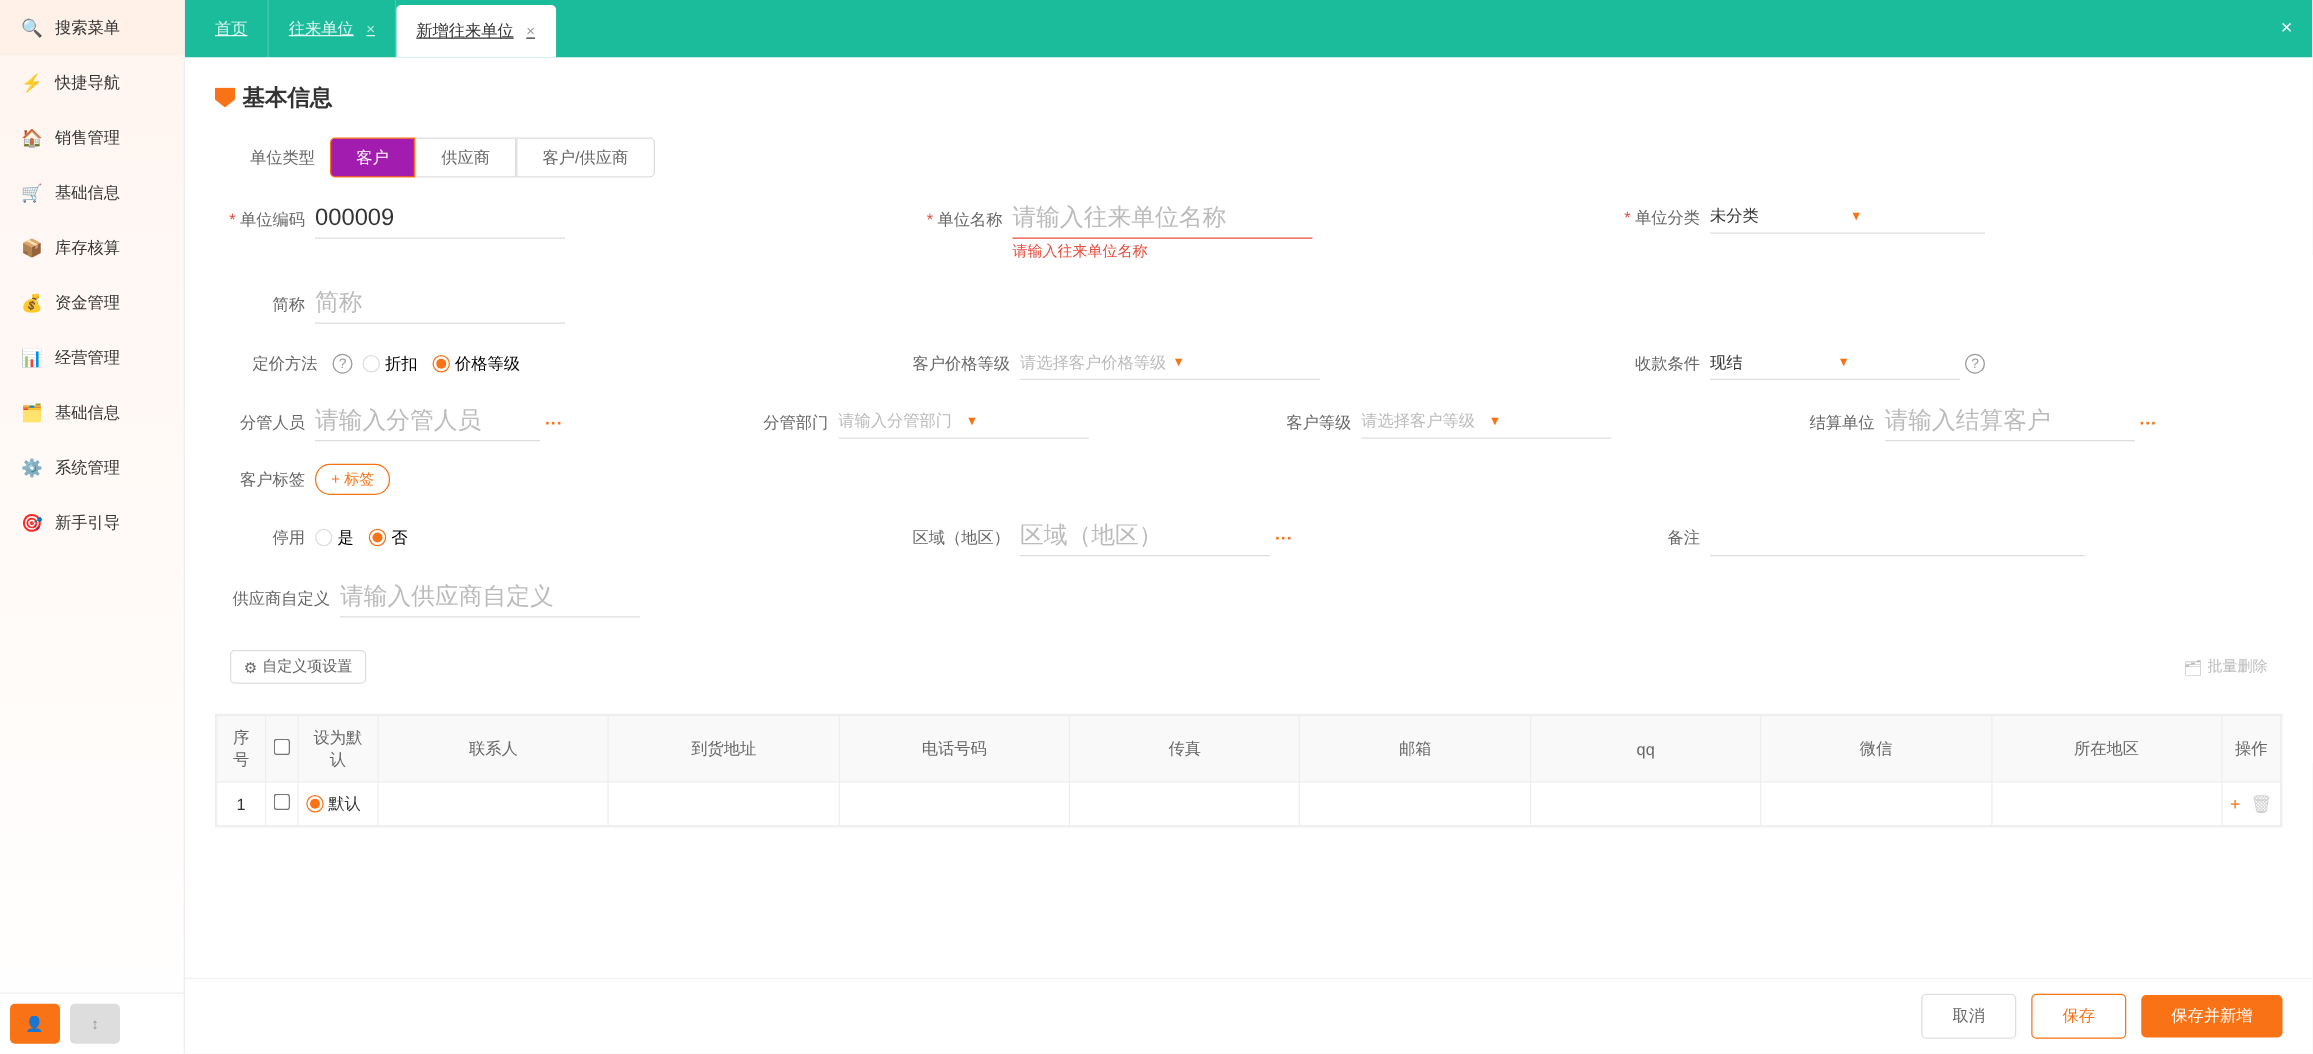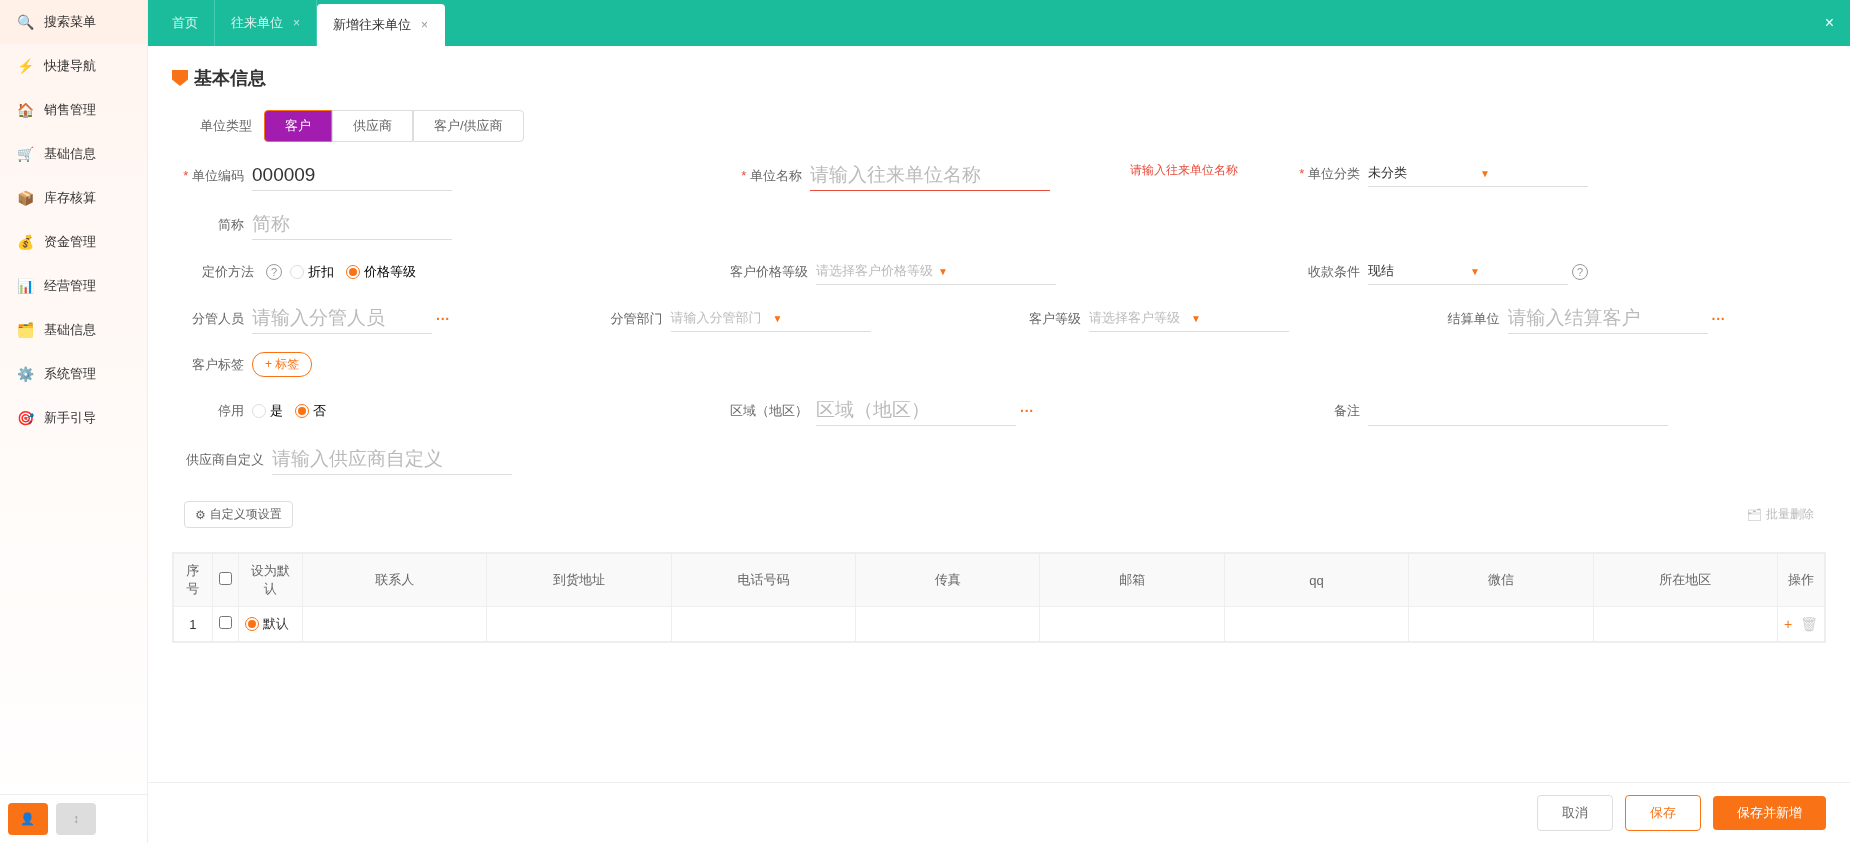--- a/index.html
+++ b/index.html
@@ -62,20 +62,21 @@
     .tab {
       display: flex;
       align-items: center;
       gap: 6px;
       padding: 0 16px;
       height: 46px;
       cursor: pointer;
       color: rgba(255,255,255,0.85);
       font-size: 13px;
       border-right: 1px solid rgba(255,255,255,0.2);
+      text-decoration: underline;
     }
     .tab.active {
       background: white;
       color: #333;
       border-radius: 4px 4px 0 0;
       height: 42px;
       margin-top: 4px;
     }
     .tab .close-btn {
       color: rgba(255,255,255,0.7);
@@ -440,21 +441,21 @@
       <button class="type-btn">供应商</button>
       <button class="type-btn">客户/供应商</button>
     </div>
 
     <div class="form-row">
       <div class="form-field">
         <div class="field-label required">单位编码</div>
         <input type="text" class="field-input" value="000009" style="max-width: 200px;">
       </div>
       <div class="divider-col"></div>
-      <div class="form-field" style="align-items:flex-start;">
+      <div class="form-field" style="flex-direction:column; align-items:flex-start;">
         <div style="display:flex; align-items:center;">
           <div class="field-label required">单位名称</div>
           <input type="text" class="field-input error" style="border-bottom-color: rgb(231, 76, 60); max-width: 240px;" placeholder="请输入往来单位名称">
         </div>
         <div class="error-msg">请输入往来单位名称</div>
       </div>
       <div class="divider-col"></div>
       <div class="form-field">
         <div class="field-label required">单位分类</div>
         <div class="field-select has-value" style="max-width:220px;">

